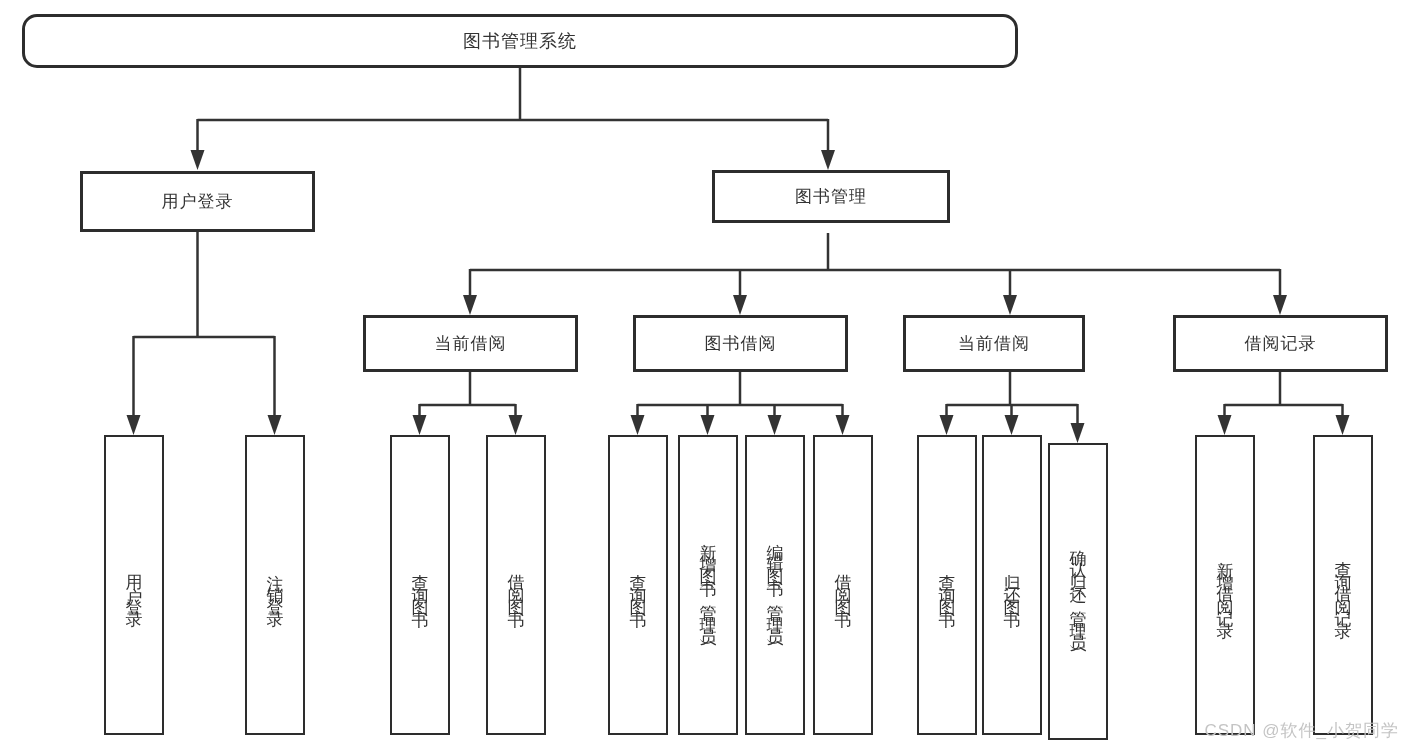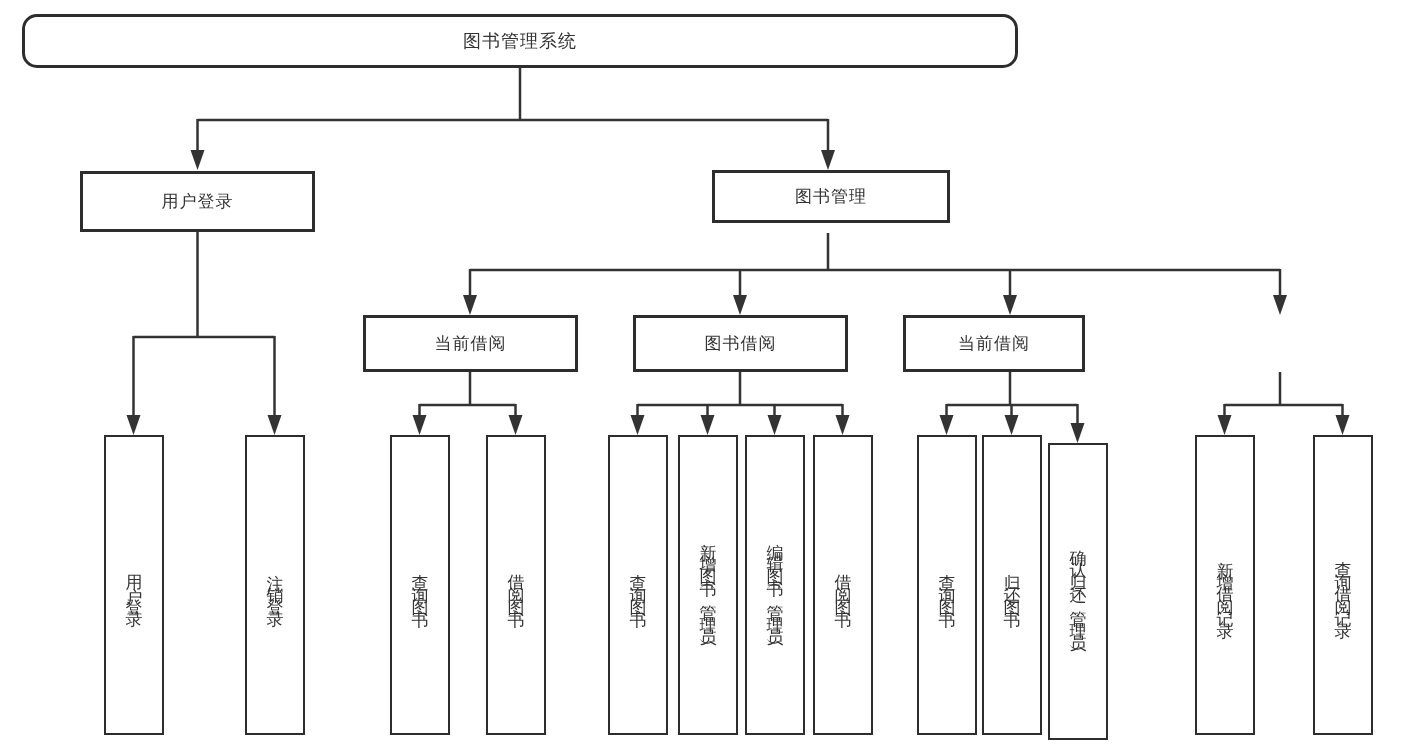--- a/index.html
+++ b/index.html
@@ -115,32 +115,34 @@
     </svg>
 
   <div class="box root" style="left:22px; top:14px; width:996px; height:54px;border-radius:15px;">图书管理系统</div>
 
   <div class="box" style="left:80px; top:171px; width:235px; height:61px;">用户登录</div>
   <div class="box" style="left:712px; top:170px; width:238px; height:53px;">图书管理</div>
 
   <div class="box" style="left:363px; top:315px; width:215px; height:57px;">当前借阅</div>
   <div class="box" style="left:633px; top:315px; width:215px; height:57px;">图书借阅</div>
   <div class="box" style="left:903px; top:315px; width:182px; height:57px;">当前借阅</div>
+  <div class="box" style="left:1173px; top:315px; width:215px; height:57px;">借阅记录</div>
 
   <div class="box leaf" style="left:104px; top:435px; width:60px; height:300px;">用户登录</div>
   <div class="box leaf" style="left:245px; top:435px; width:60px; height:300px;">注销登录</div>
 
   <div class="box leaf" style="left:390px; top:435px; width:60px; height:300px;">查询图书</div>
   <div class="box leaf" style="left:486px; top:435px; width:60px; height:300px;">借阅图书</div>
 
   <div class="box leaf" style="left:608px; top:435px; width:60px; height:300px;">查询图书</div>
   <div class="box leaf" style="left:678px; top:435px; width:60px; height:300px;">新增图书（管理员）</div>
   <div class="box leaf" style="left:745px; top:435px; width:60px; height:300px;">编辑图书（管理员）</div>
   <div class="box leaf" style="left:813px; top:435px; width:60px; height:300px;">借阅图书</div>
 
   <div class="box leaf" style="left:917px; top:435px; width:60px; height:300px;">查询图书</div>
   <div class="box leaf" style="left:982px; top:435px; width:60px; height:300px;">归还图书</div>
   <div class="box leaf" style="left:1048px; top:443px; width:60px; height:297px;">确认归还（管理员）</div>
 
   <div class="box leaf" style="left:1195px; top:435px; width:60px; height:300px;">新增借阅记录</div>
   <div class="box leaf" style="left:1313px; top:435px; width:60px; height:300px;">查询借阅记录</div>
 
+  <div class="watermark">CSDN @软件_小贺同学</div>
 </div>
 
 </body></html>

